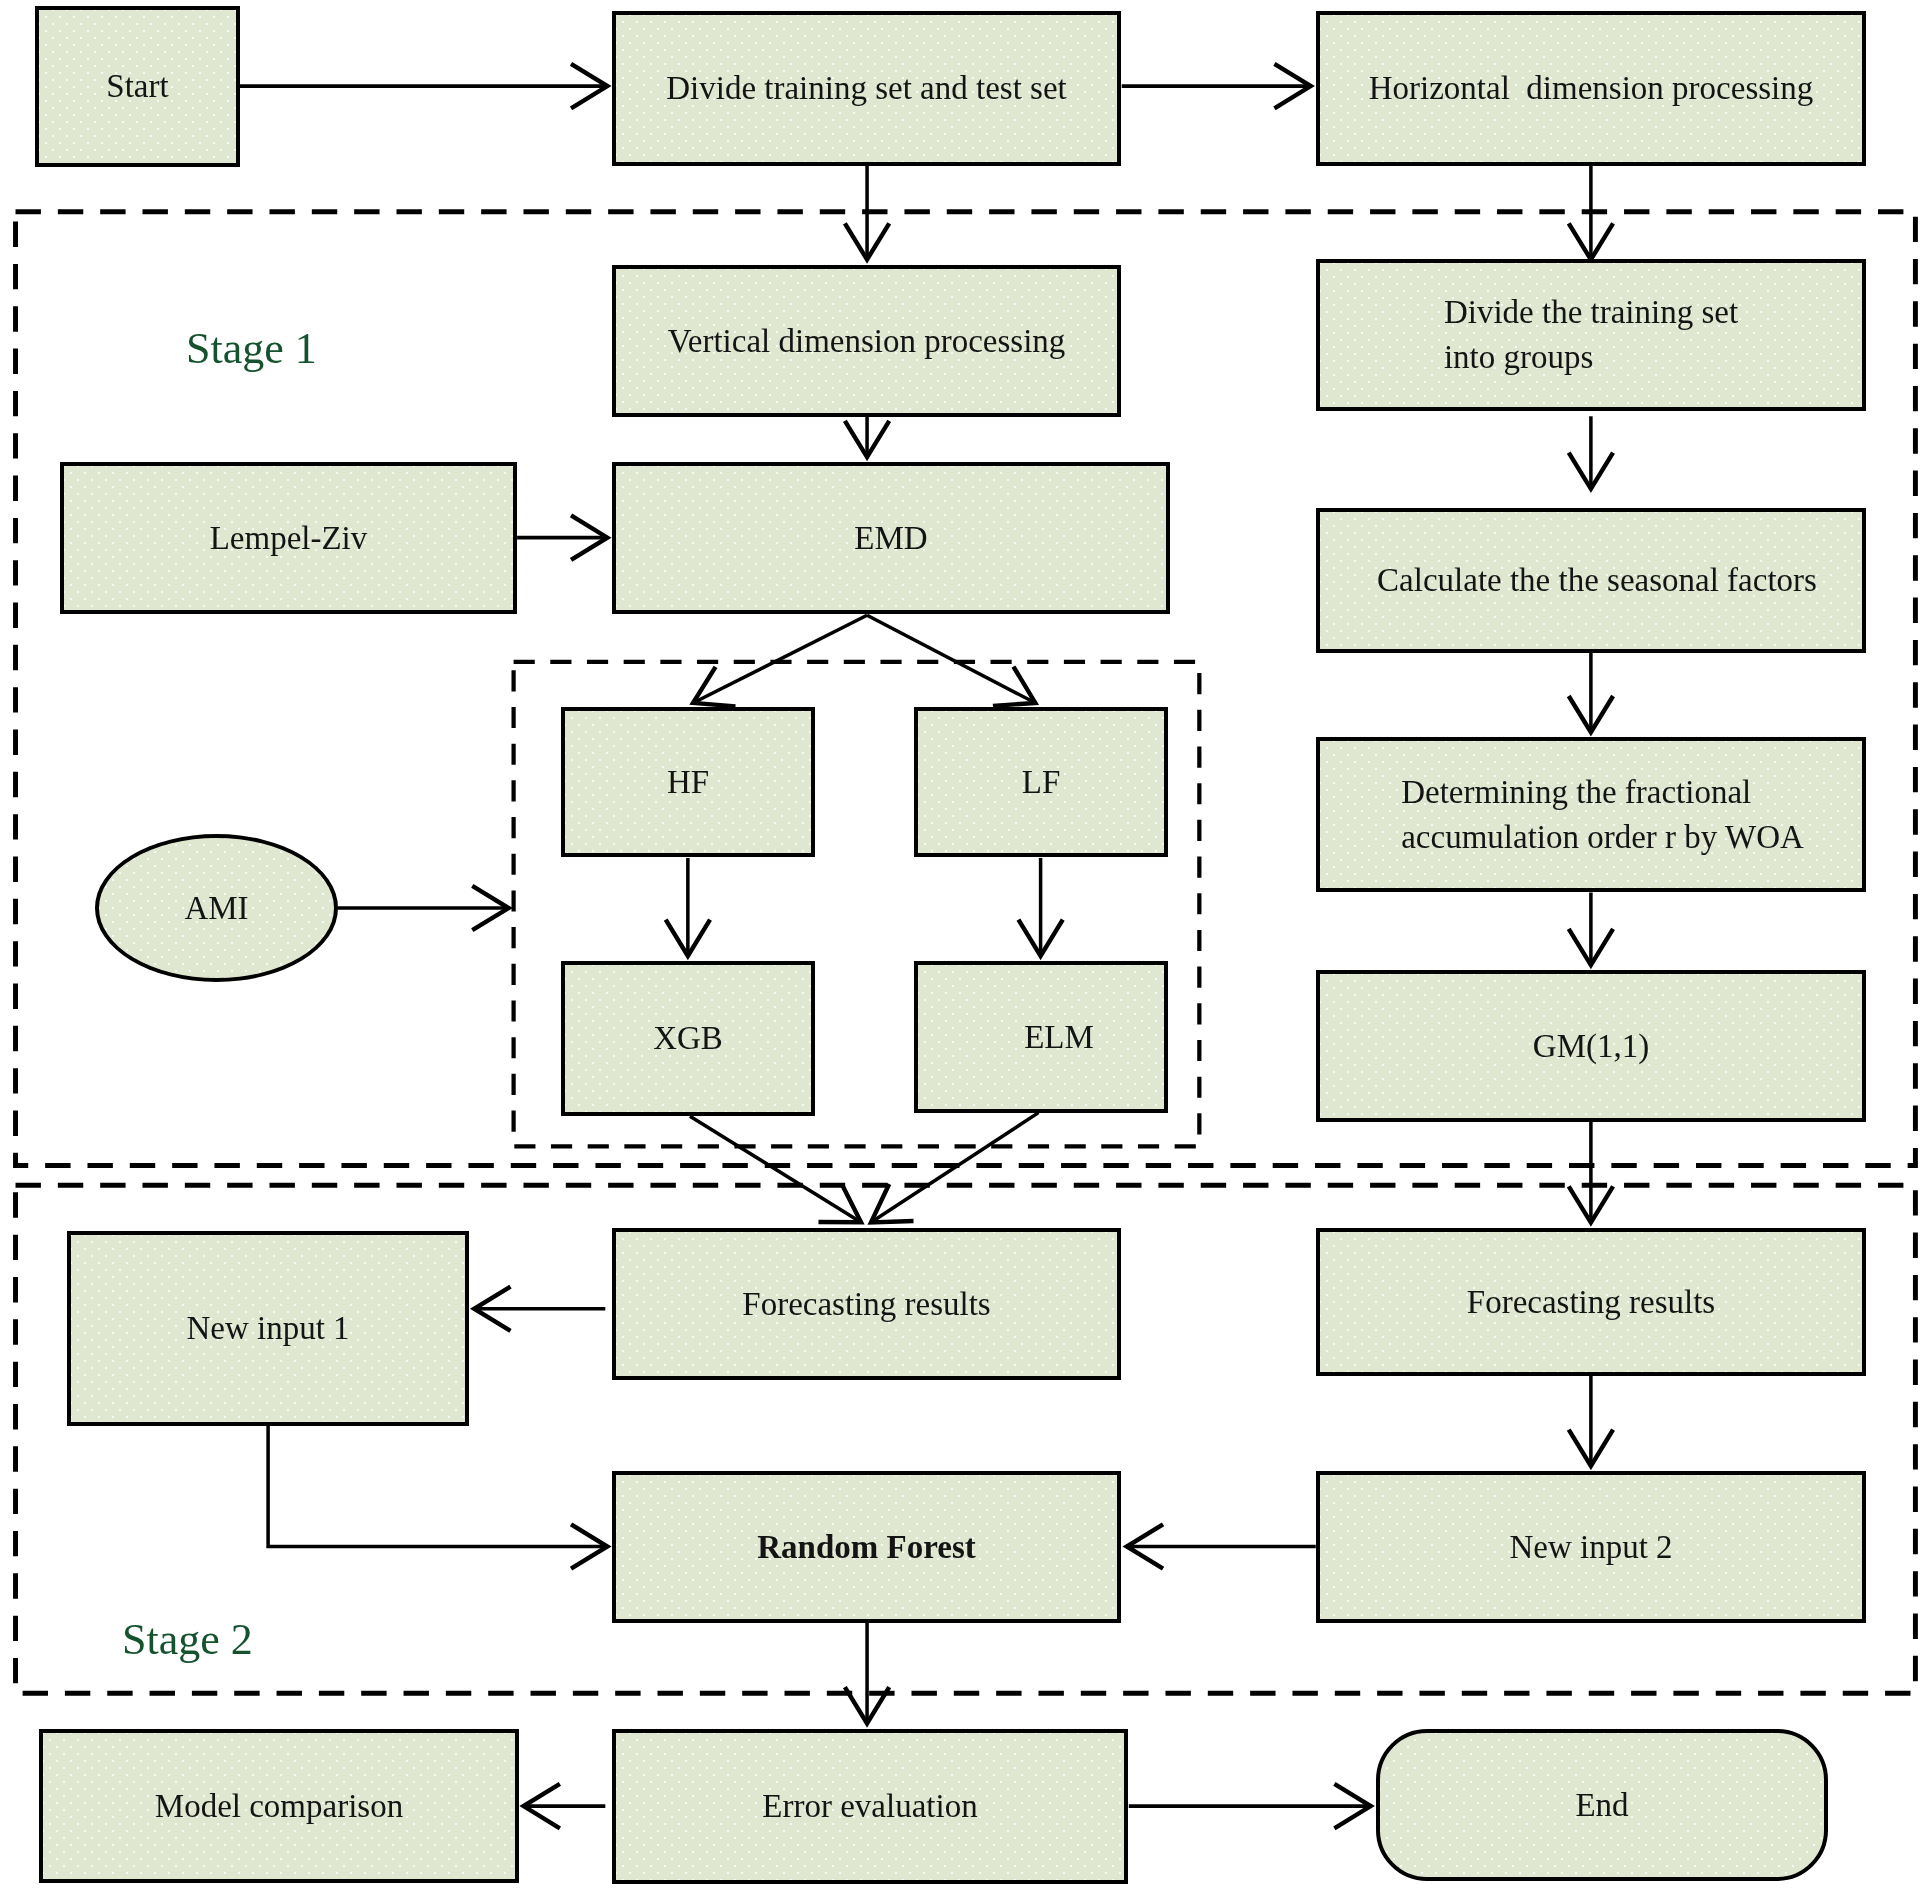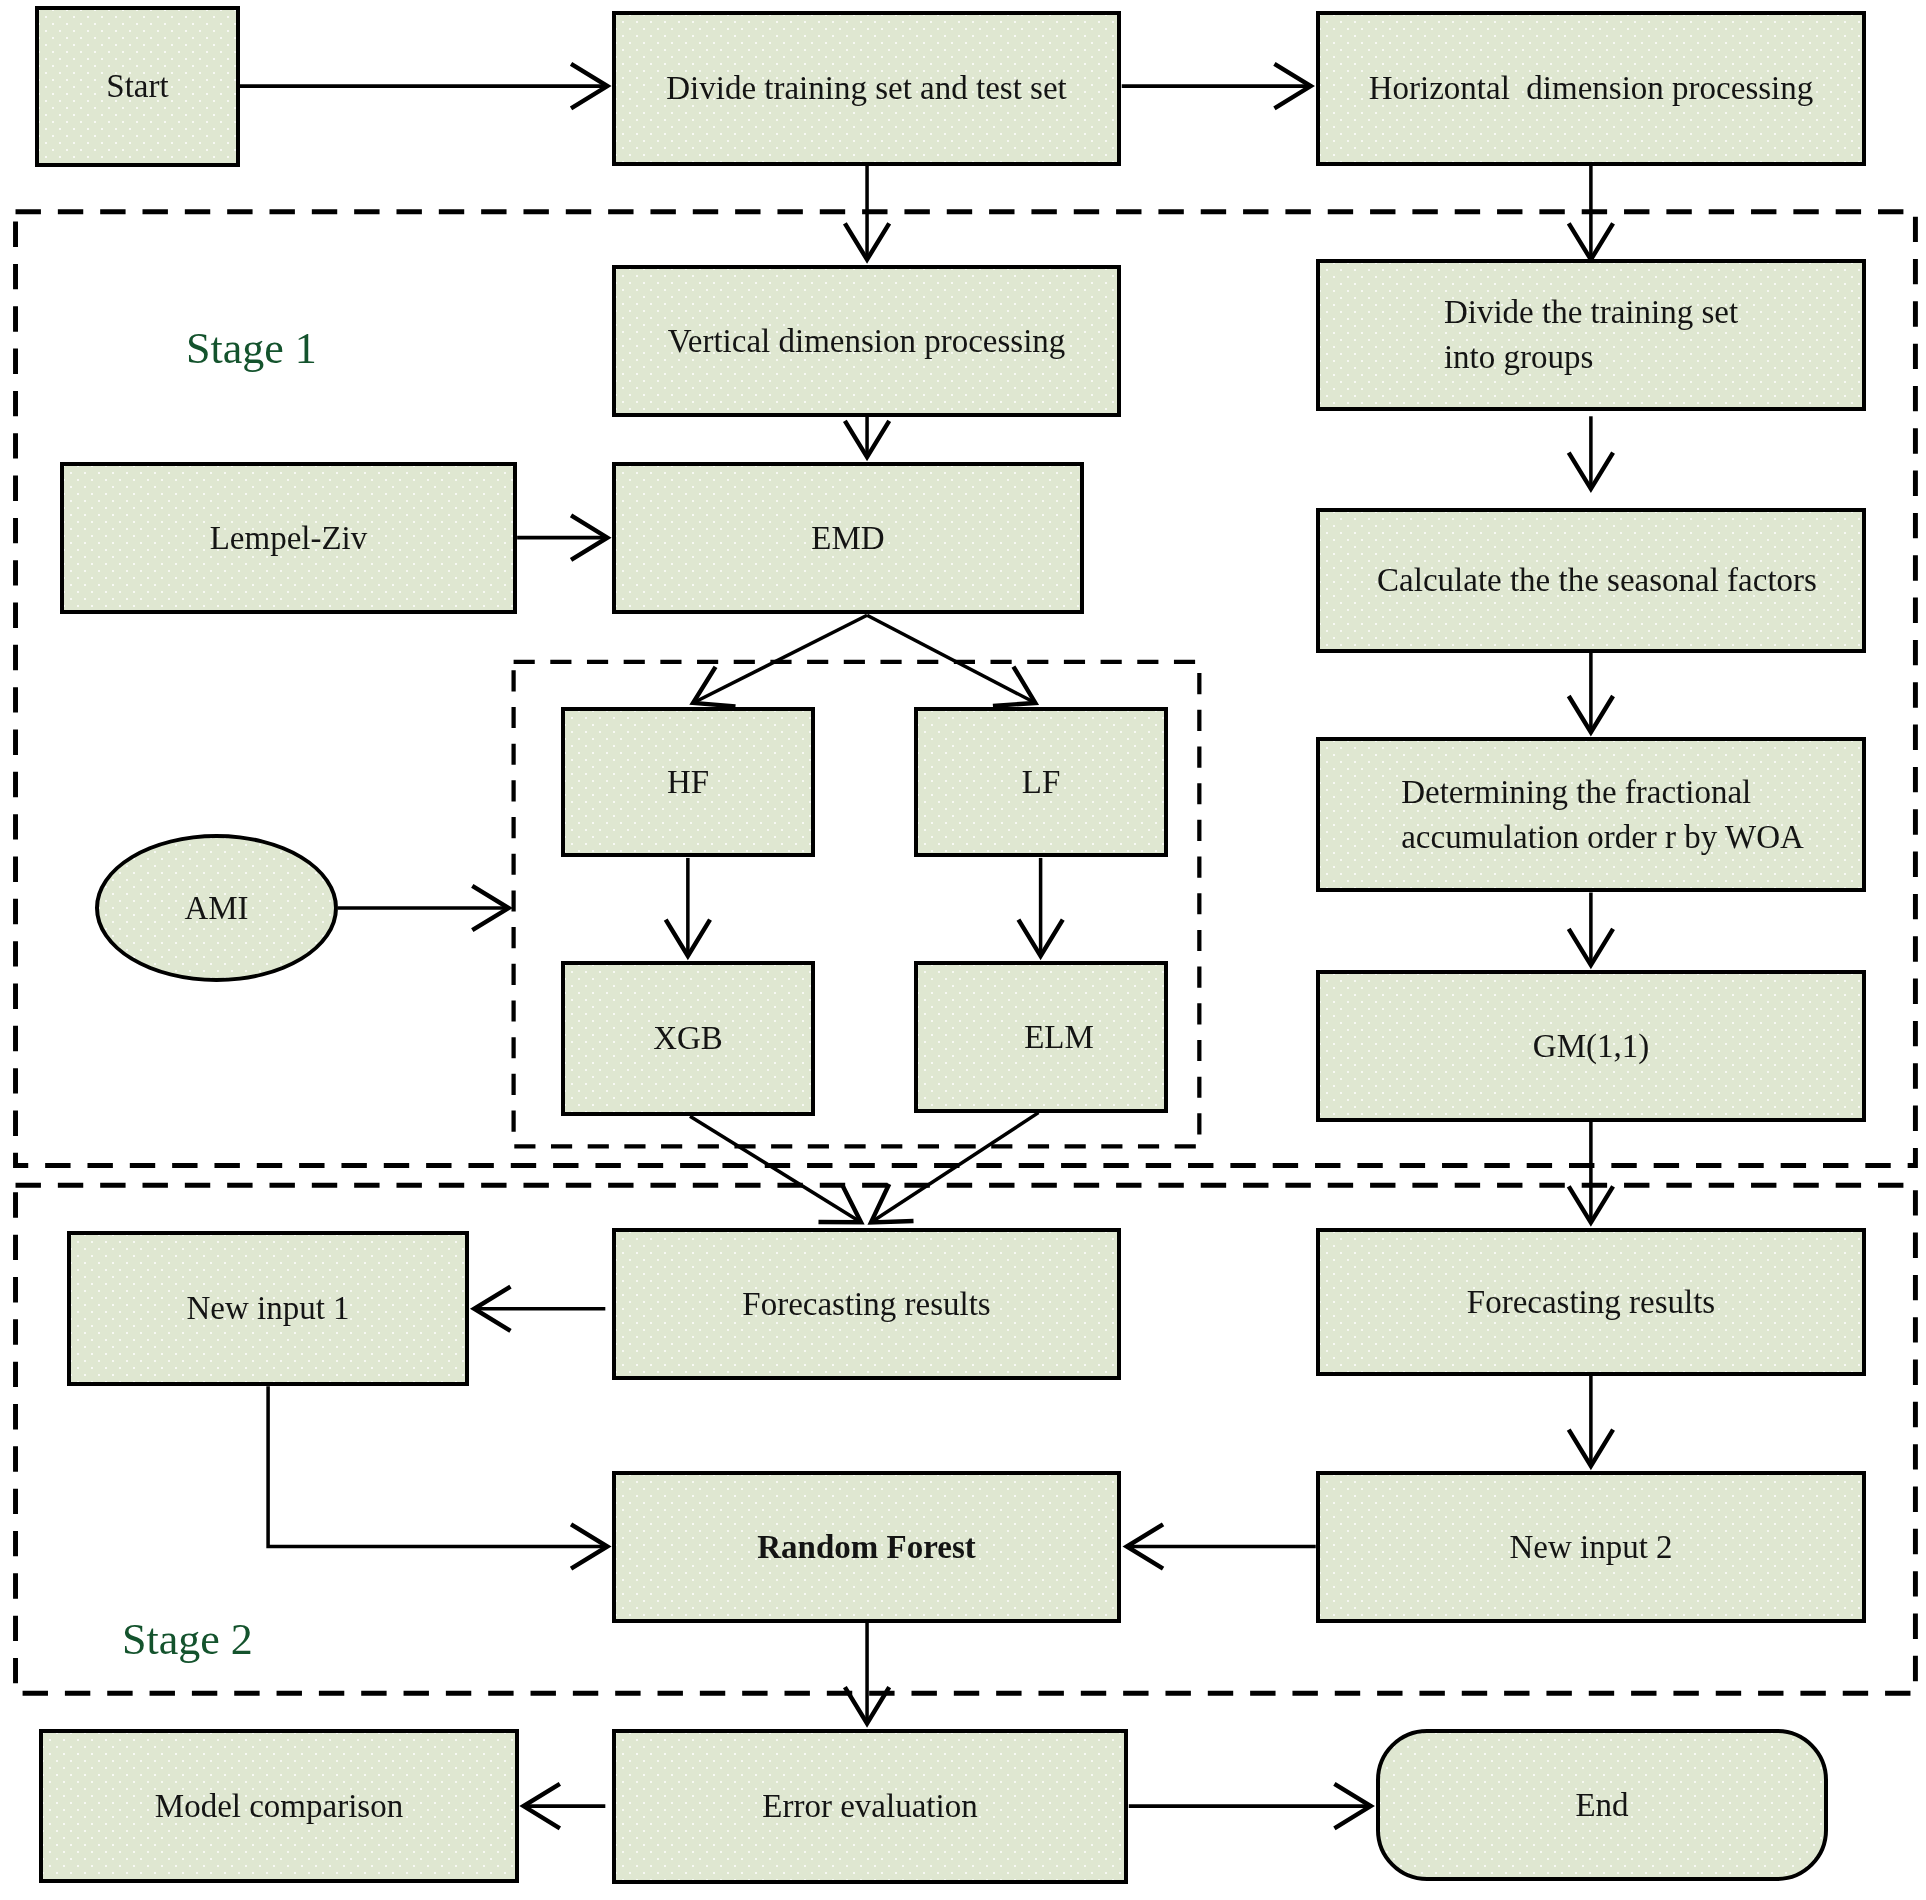--- a/index.html
+++ b/index.html
@@ -39,32 +39,32 @@
     color:#14532d;
     white-space:nowrap;
   }
   
   .n-start{left:35px;top:5.6px;width:205px;height:161px;}
   .n-divide-train-test{left:612px;top:10.6px;width:509px;height:155px;}
   .n-horizontal-dim{left:1316px;top:10.6px;width:550px;height:155px;}
   .n-vertical-dim{left:612px;top:265px;width:509px;height:152px;}
   .n-divide-groups{left:1316px;top:259px;width:550px;height:152px;}
   .n-lempel-ziv{left:60px;top:462px;width:457px;height:152px;}
-  .n-emd{left:612px;top:462px;width:472px;height:152px;}
+  .n-emd{left:612px;top:462px;width:558px;height:152px;}
   .n-calc-seasonal{left:1316px;top:508px;width:550px;height:145px;padding-left:12px;}
   .n-hf{left:561px;top:707px;width:254px;height:150px;}
   .n-lf{left:914px;top:707px;width:254px;height:150px;}
   .n-ami{left:95px;top:834px;width:243px;height:148px;}
   .n-xgb{left:561px;top:961px;width:254px;height:155px;}
   .n-elm{left:914px;top:961px;width:254px;height:152px;padding-left:36px;}
   .n-determining{left:1316px;top:737px;width:550px;height:155px;padding-left:23px;}
   .n-gm11{left:1316px;top:970px;width:550px;height:152px;}
   .n-forecasting-left{left:612px;top:1228px;width:509px;height:152px;}
   .n-forecasting-right{left:1316px;top:1228px;width:550px;height:148px;}
-  .n-new-input-1{left:67px;top:1231px;width:402px;height:155px;}
+  .n-new-input-1{left:67px;top:1231px;width:402px;height:195px;}
   .n-random-forest{left:612px;top:1471px;width:509px;height:152px;font-weight:bold;}
   .n-new-input-2{left:1316px;top:1471px;width:550px;height:152px;}
   .n-model-comparison{left:39px;top:1729px;width:480px;height:154px;}
   .n-error-evaluation{left:612px;top:1729px;width:516px;height:155px;}
   .n-end{left:1376px;top:1729px;width:452px;height:152px;}
   .l-stage1{left:186px;top:323px;}
   .l-stage2{left:122px;top:1614px;}
 </style>
 </head>
 <body>

